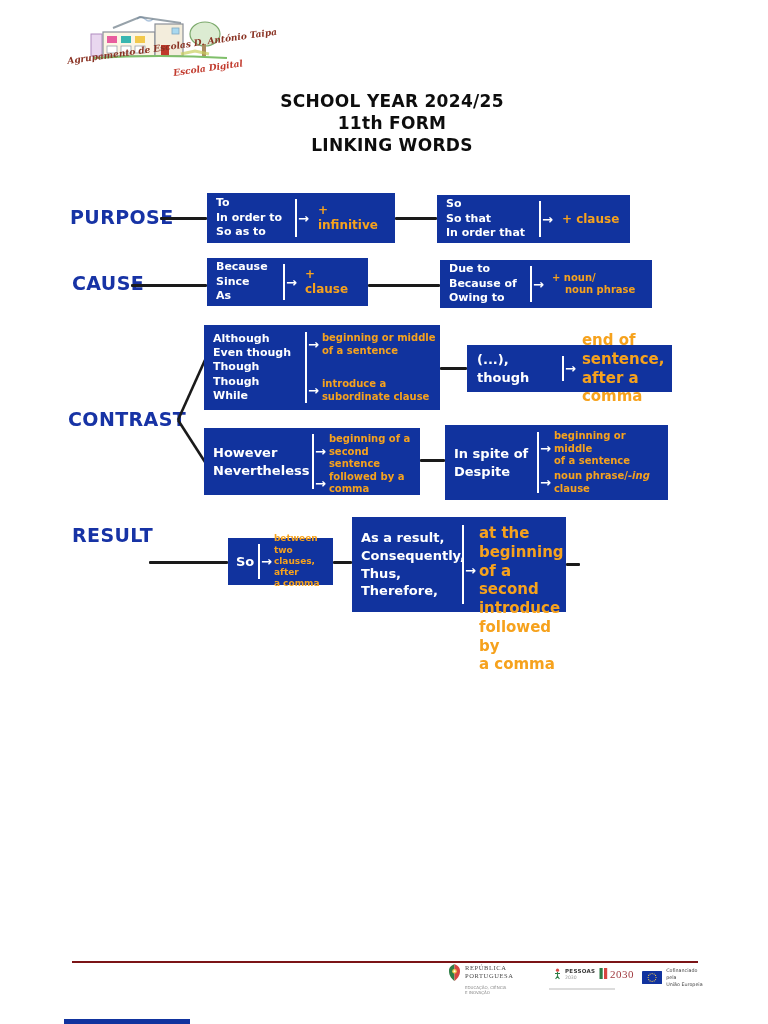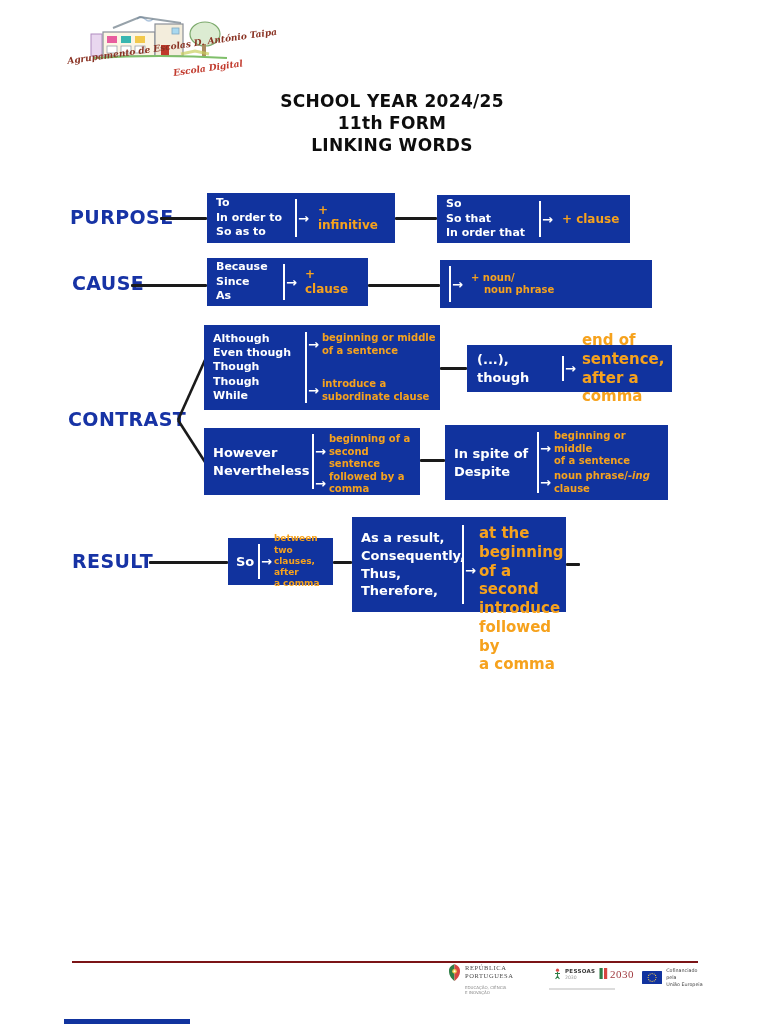--- a/index.html
+++ b/index.html
@@ -90,20 +90,25 @@
       <div>Because</div>
       <div>Since</div>
       <div>As</div>
     </div>
     <div class="vline" style="margin:4px 0"></div>
     <span class="arrow">→</span>
     <div class="note n12" style="margin-left:5px">+ clause</div>
   </div>
   <div class="hline" style="left:368px;top:284px;width:72px"></div>
   <div class="bluebox" style="left:440px;top:260px;width:212px;height:48px;padding:2px 6px 2px 9px">
+    <div class="words w11" style="width:81px">
+      <div>Due to</div>
+      <div>Because of</div>
+      <div>Owing to</div>
+    </div>
     <div class="vline" style="margin:4px 0"></div>
     <span class="arrow">→</span>
     <div class="note n11" style="margin-left:5px">
       <div>+ noun/</div>
       <div style="padding-left:13px">noun phrase</div>
     </div>
   </div>
 
   <div class="lbl" style="left:68px;top:408px">CONTRAST</div>
   <svg style="position:absolute;left:172px;top:348px" width="36" height="122" viewBox="0 0 36 122">
@@ -193,21 +198,21 @@
       <div class="note-row">
         <span class="arrow">→</span>
         <div class="note n10">
           <div><span>noun phrase/</span><span class="ital">-ing</span></div>
           <div>clause</div>
         </div>
       </div>
     </div>
   </div>
 
-  <div class="lbl" style="left:72px;top:550px">RESULT</div>
+  <div class="lbl" style="left:72px;top:524px">RESULT</div>
   <div class="hline" style="left:149px;top:561px;width:79px"></div>
   <div class="bluebox" style="left:228px;top:538px;width:105px;height:47px;padding:2px 3px 2px 8px">
     <div class="words w12" style="width:22px">
       <div>So</div>
     </div>
     <div class="vline" style="margin:4px 0"></div>
     <span class="arrow" style="margin-right:2px">→</span>
     <div class="note n9">
       <div>between two</div>
       <div>clauses, after</div>

